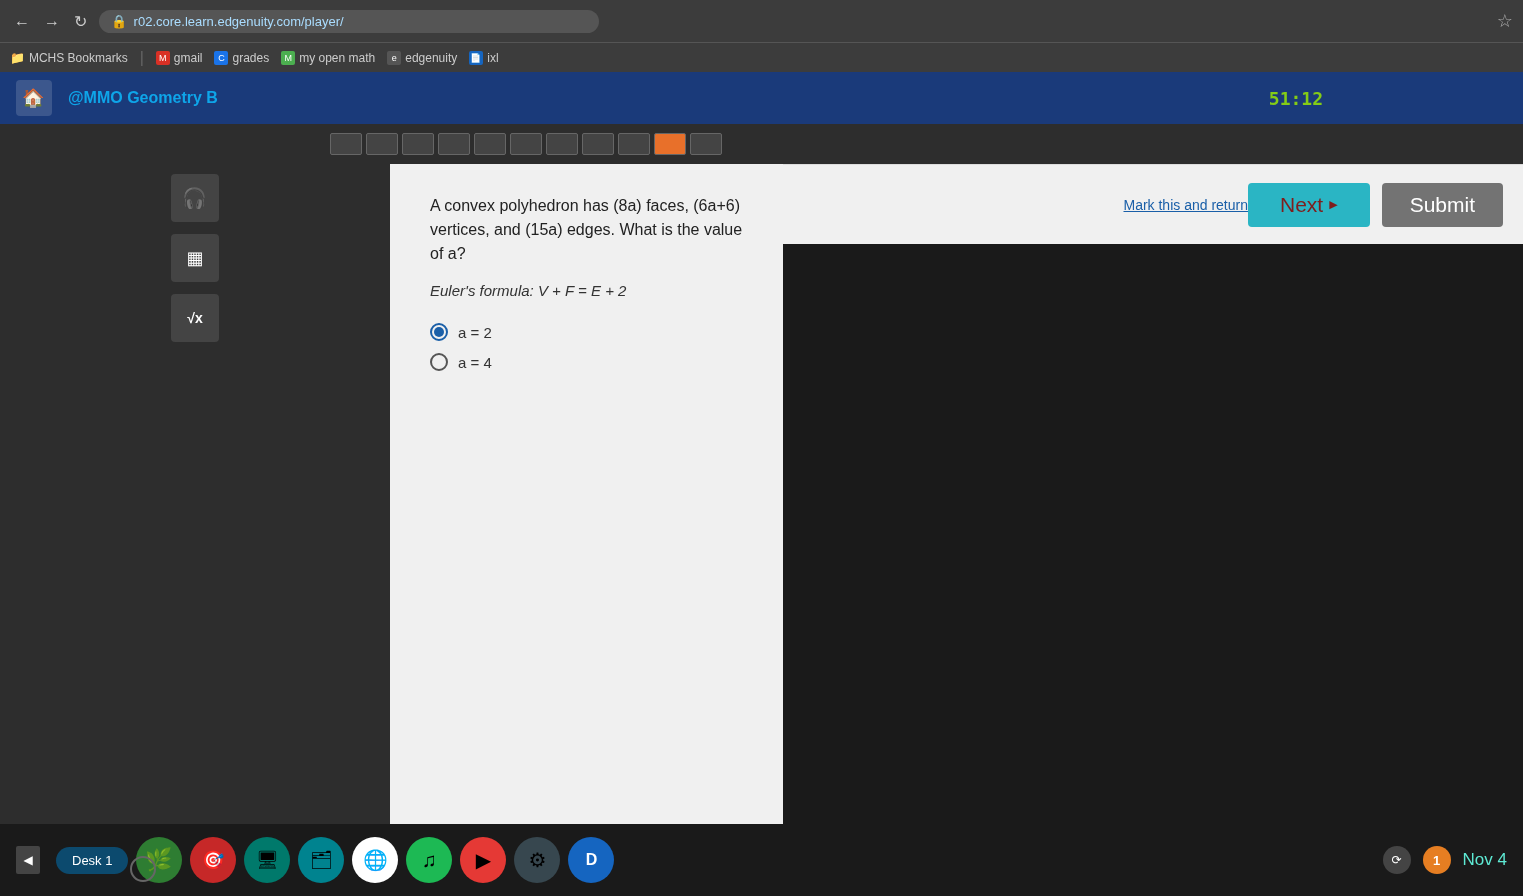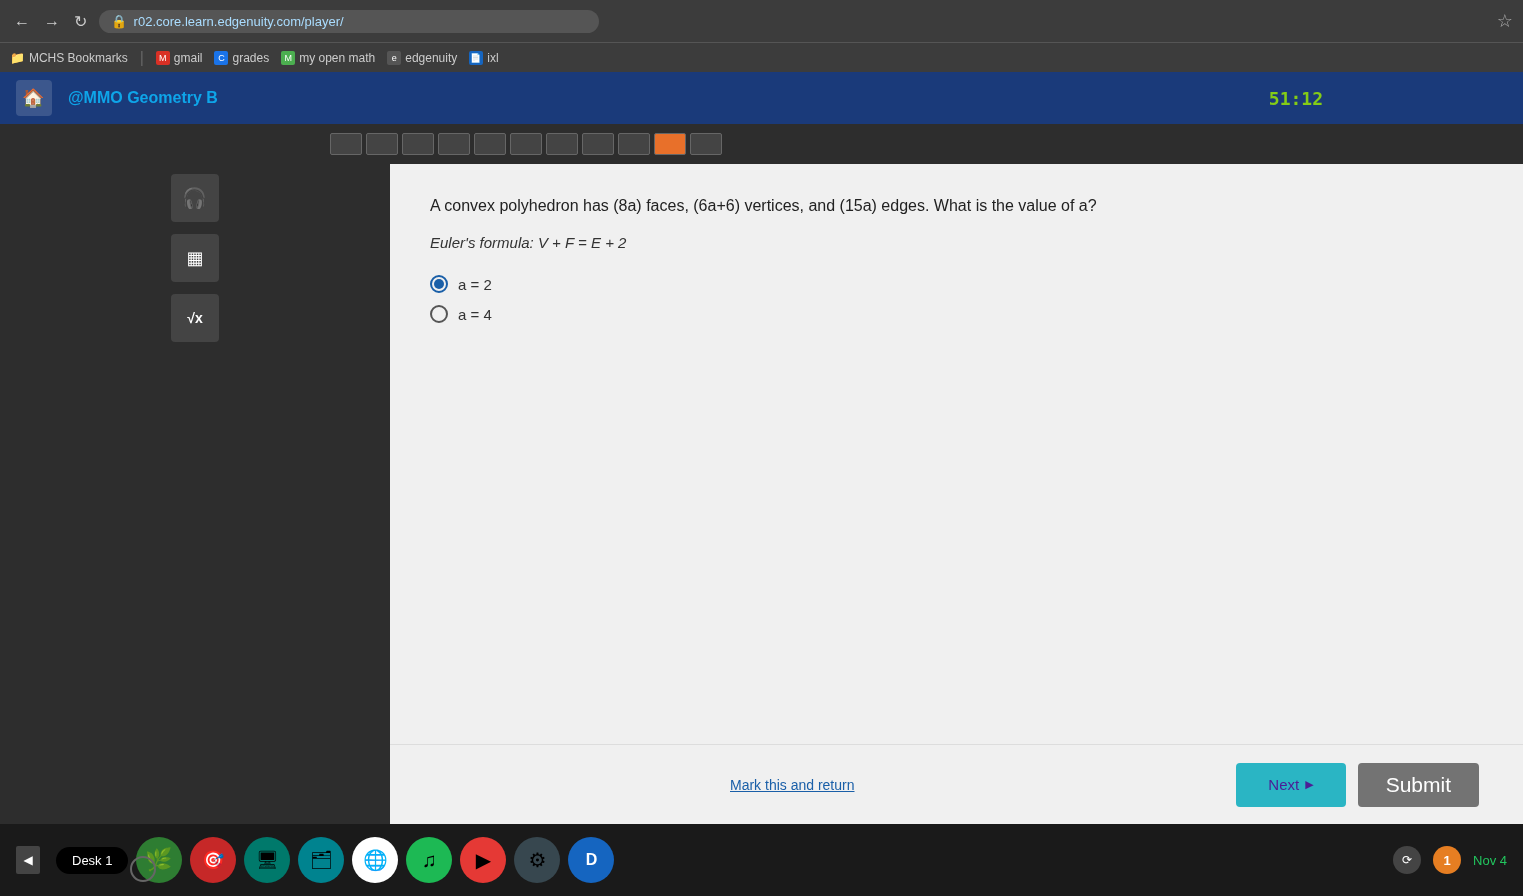--- a/index.html
+++ b/index.html
@@ -235,21 +235,21 @@
       border-color: #ccc;
     }
 
     
     .action-bar {
       background: #f0f0f0;
       height: 80px;
       display: flex;
       align-items: center;
       justify-content: space-between;
-      padding: 0 44px 0 340px;
+      padding: 0 20px 0 340px;
       border-top: 1px solid #ddd;
       position: relative;
       bottom: 0;
       left: 0;
       right: 0;
     }
     .mark-return-link {
       color: #1a5fa8;
       font-size: 14px;
       text-decoration: underline;
@@ -268,22 +268,22 @@
       font-size: 15px;
       color: #333;
       cursor: pointer;
       height: 44px;
     }
     .btn-next {
       background: #2ab5c4;
       border: none;
       border-radius: 4px;
       padding: 10px 32px;
-      font-size: 15px;
-      color: #4c1d95;
+      font-size: 21px;
+      color: #7f1d1d;
       cursor: pointer;
       display: flex;
       align-items: center;
       gap: 6px;
       height: 44px;
     }
     .btn-next::after {
       content: '▶';
       font-size: 11px;
     }
@@ -318,21 +318,21 @@
       display: flex;
       align-items: center;
       justify-content: center;
       color: white;
       font-size: 12px;
       cursor: pointer;
       border-radius: 2px;
       margin-right: 8px;
     }
     .desk-label {
-      background: #000000;
+      background: #0c4a6e;
       color: white;
       padding: 6px 16px;
       border-radius: 20px;
       font-size: 13px;
       cursor: pointer;
     }
     .taskbar-icon {
       width: 46px;
       height: 46px;
       border-radius: 50%;
@@ -377,22 +377,22 @@
       border-radius: 50%;
       background: #e67e22;
       display: flex;
       align-items: center;
       justify-content: center;
       color: white;
       font-size: 13px;
       font-weight: bold;
     }
     .taskbar-date {
-      color: #22c55e;
-      font-size: 13px;
+      color: #5eead4;
+      font-size: 17px;
     }
     .bottom-circle {
       position: absolute;
       bottom: 14px;
       left: 130px;
       width: 26px;
       height: 26px;
       border-radius: 50%;
       border: 2px solid #666;
       background: transparent;
@@ -404,21 +404,20 @@
       flex-direction: column;
       height: calc(896px - 72px);
     }
     .content-area {
       display: flex;
       flex: 1;
       overflow: hidden;
     }
     .question-and-actions {
       display: flex;
-      flex-direction: column;
       flex: 1;
     }
   </style>
 </head>
 <body>
 
 <div class="full-content">
 
   <div class="browser-chrome">
     <div class="nav-buttons">

